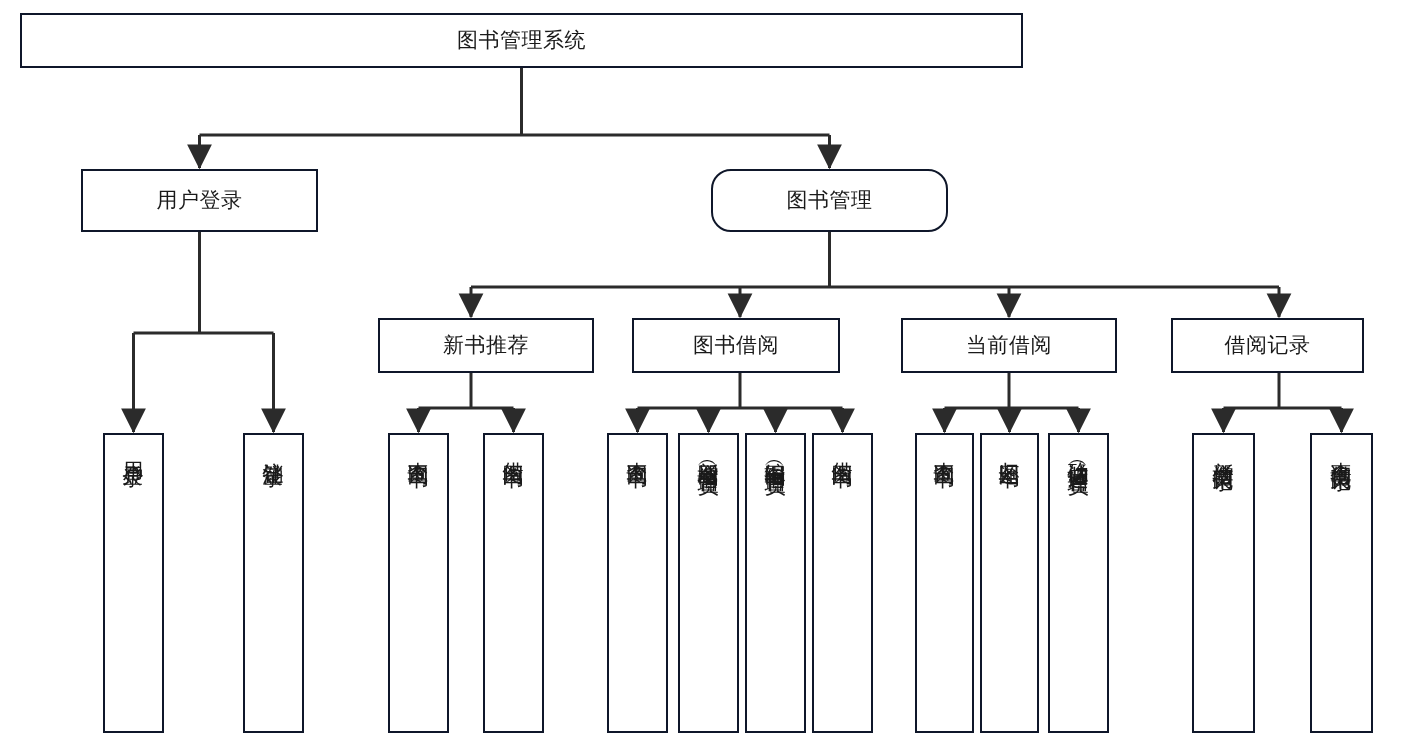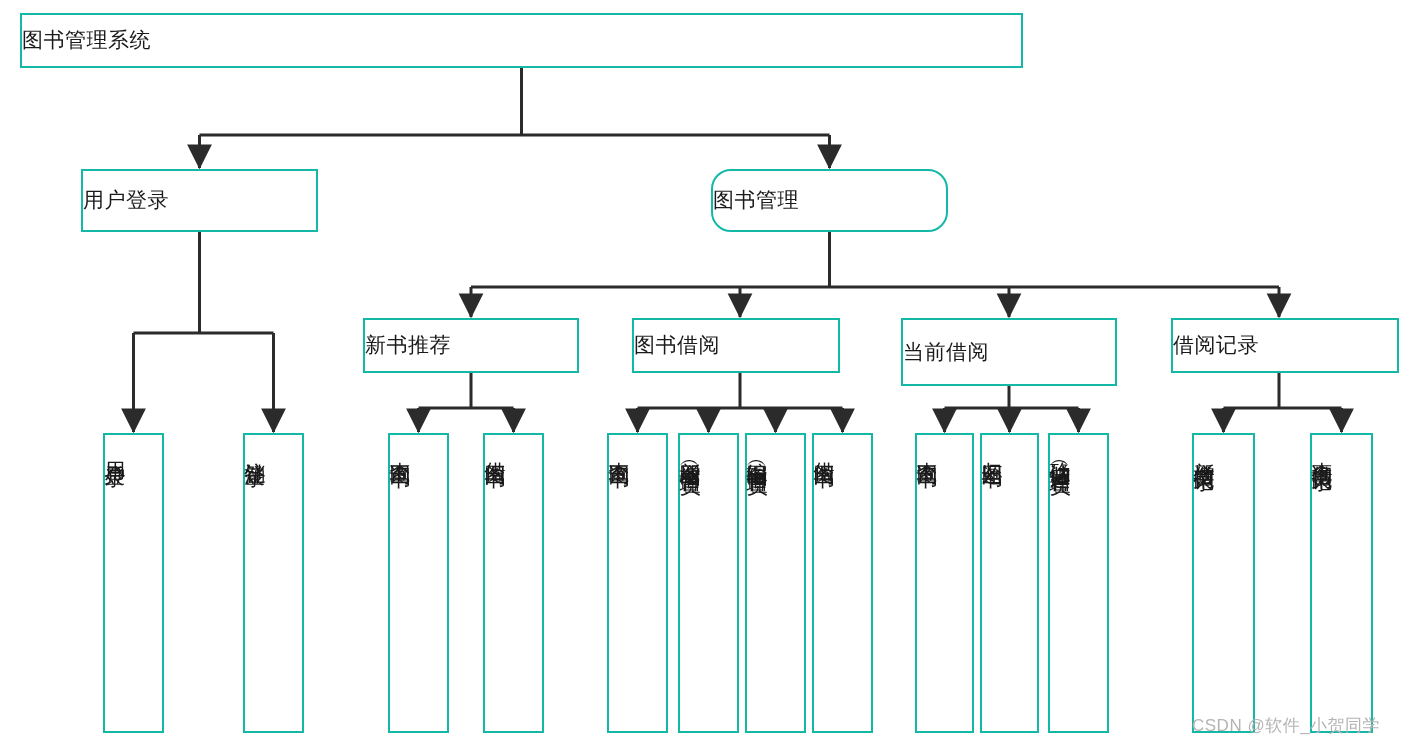--- a/index.html
+++ b/index.html
@@ -21,23 +21,24 @@
     position: absolute;
     top: 0;
     left: 0;
     width: 1405px;
     height: 747px;
   }
   .node {
     position: absolute;
     box-sizing: border-box;
     background: #ffffff;
-    border: 2px solid #14b8a6;
+    border: 2px solid #0f172a;
     display: flex;
     align-items: center;
+    justify-content: center;
     color: #1a1a1a;
   }
   .node .lbl {
     display: block;
     text-align: center;
     line-height: 1.18;
     letter-spacing: 0.5px;
   }
   .node.horiz .lbl {
     font-size: 21px;
@@ -113,30 +114,30 @@
   <div id="node-layer">
       <div class="node horiz" style="left: 20px; top: 13px; width: 1003px; height: 55px;">
         <span class="lbl">图书管理系统</span>
       </div>
       <div class="node horiz" style="left: 81px; top: 169px; width: 237px; height: 63px;">
         <span class="lbl">用户登录</span>
       </div>
       <div class="node horiz" style="left: 711px; top: 169px; width: 237px; height: 63px; border-radius: 20px;">
         <span class="lbl">图书管理</span>
       </div>
-      <div class="node horiz" style="left: 363px; top: 318px; width: 216px; height: 55px;">
+      <div class="node horiz" style="left: 378px; top: 318px; width: 216px; height: 55px;">
         <span class="lbl">新书推荐</span>
       </div>
       <div class="node horiz" style="left: 632px; top: 318px; width: 208px; height: 55px;">
         <span class="lbl">图书借阅</span>
       </div>
-      <div class="node horiz" style="left: 901px; top: 318px; width: 216px; height: 68px;">
+      <div class="node horiz" style="left: 901px; top: 318px; width: 216px; height: 55px;">
         <span class="lbl">当前借阅</span>
       </div>
-      <div class="node horiz" style="left: 1171px; top: 318px; width: 228px; height: 55px;">
+      <div class="node horiz" style="left: 1171px; top: 318px; width: 193px; height: 55px;">
         <span class="lbl">借阅记录</span>
       </div>
       <div class="node vert" style="left: 103px; top: 433px; width: 61px; height: 300px;">
         <span class="lbl">用户登录</span>
       </div>
       <div class="node vert" style="left: 243px; top: 433px; width: 61px; height: 300px;">
         <span class="lbl">注销登录</span>
       </div>
       <div class="node vert" style="left: 388px; top: 433px; width: 61px; height: 300px;">
         <span class="lbl">查询图书</span>
@@ -166,14 +167,13 @@
         <span class="lbl">确认归还（管理员）</span>
       </div>
       <div class="node vert" style="left: 1192px; top: 433px; width: 63px; height: 300px;">
         <span class="lbl">新增借阅记录</span>
       </div>
       <div class="node vert" style="left: 1310px; top: 433px; width: 63px; height: 300px;">
         <span class="lbl">查询借阅记录</span>
       </div>
     </div>
 
-  <div class="watermark" style="left: 1192px; top: 714px;">CSDN @软件_小贺同学</div>
 </div>
 
 </body></html>

